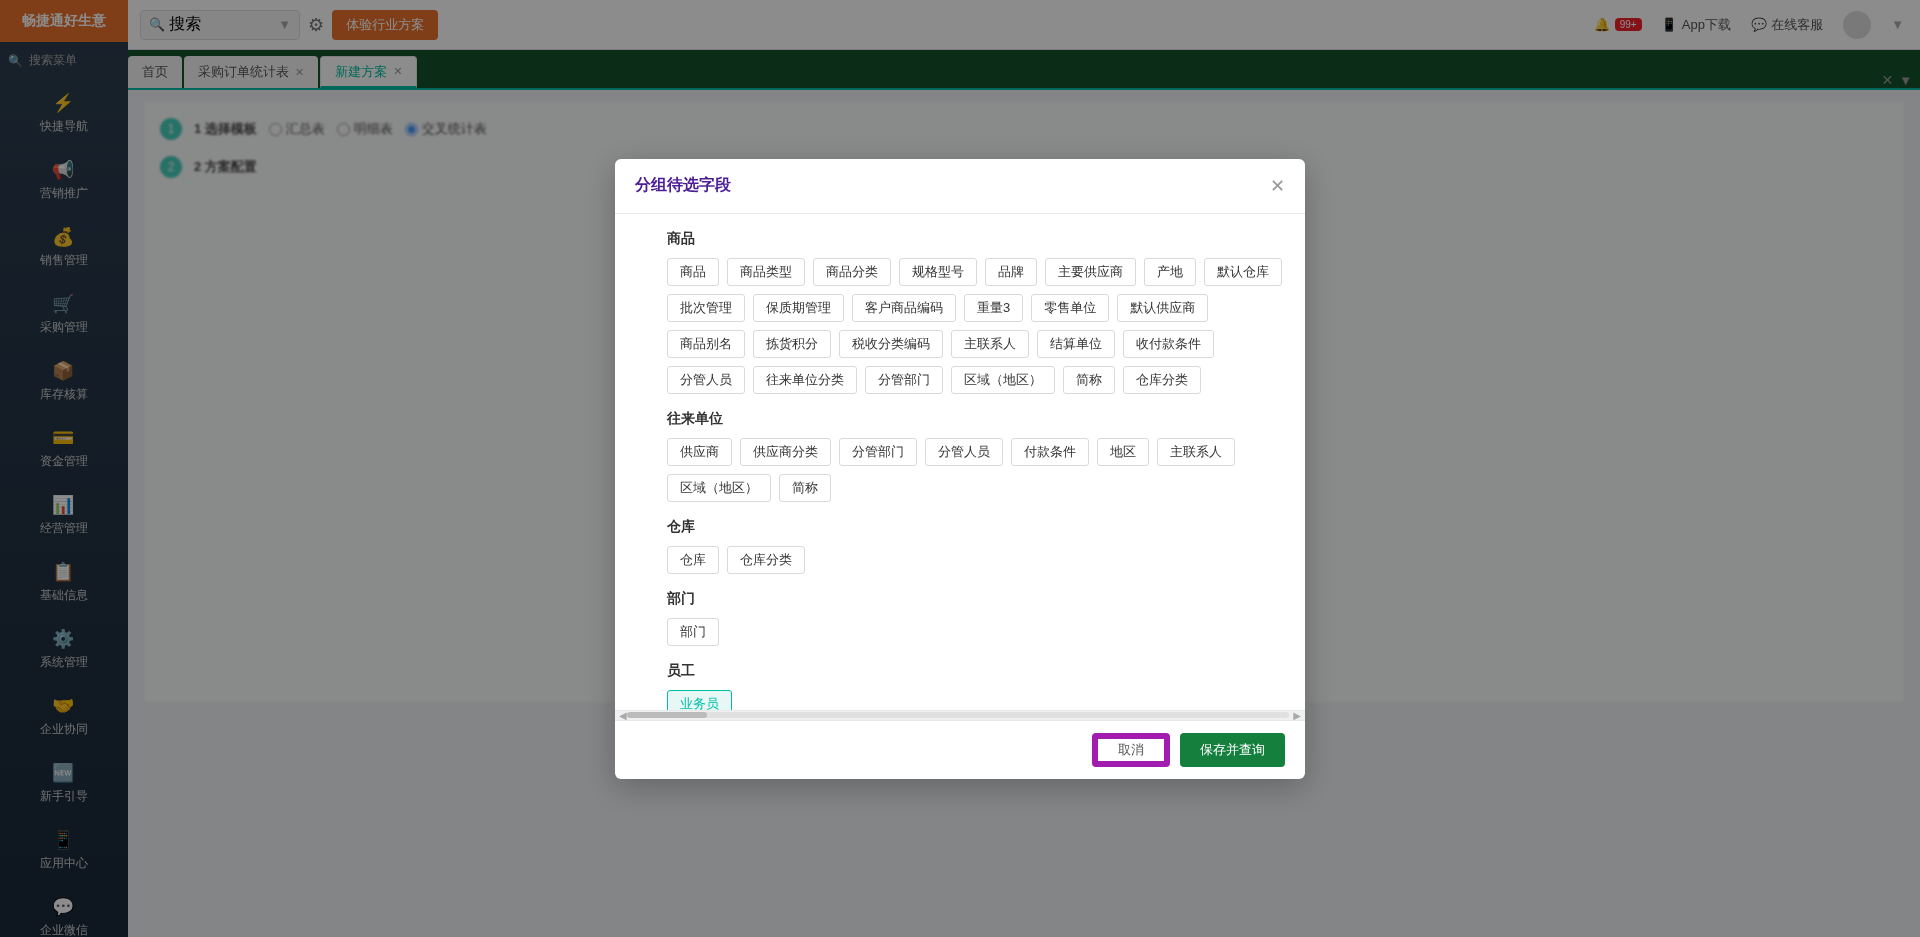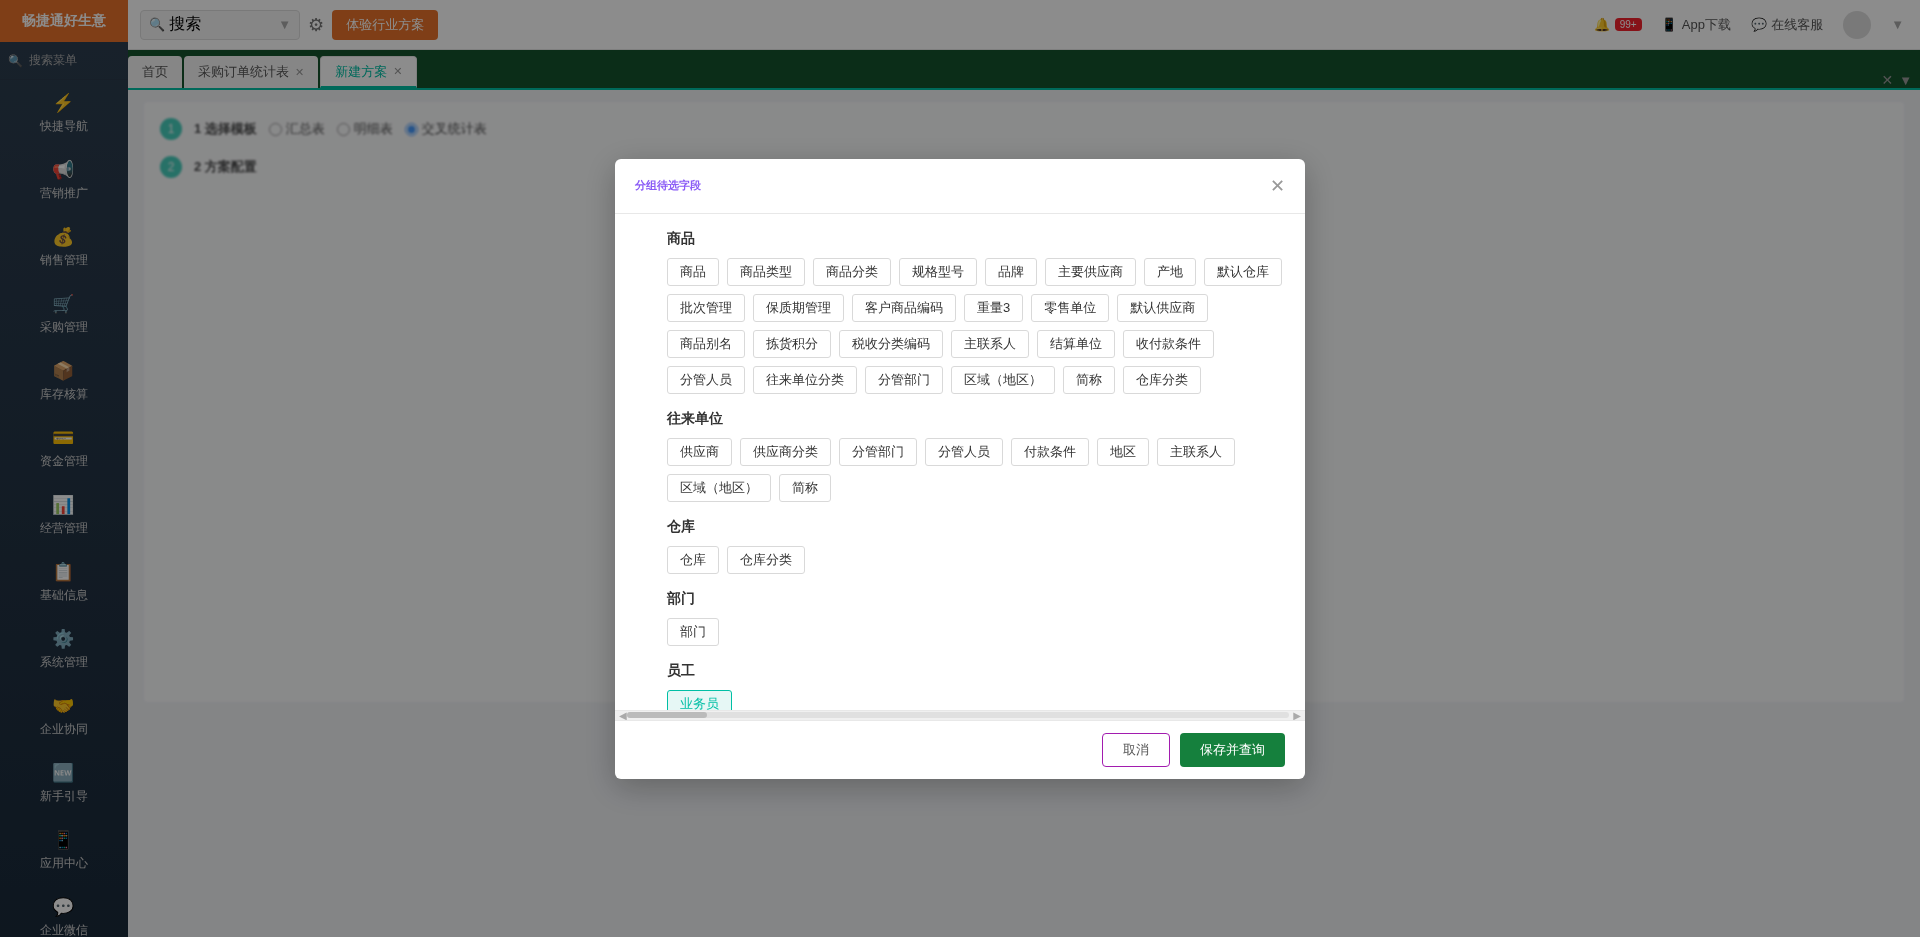--- a/index.html
+++ b/index.html
@@ -85,21 +85,21 @@
     
     .modal {
       position: fixed; left: 50%; top: 50%; transform: translate(-50%, -50%);
       width: 690px; max-height: 620px; background: #fff; border-radius: 6px;
       z-index: 200; display: flex; flex-direction: column;
       box-shadow: 0 8px 32px rgba(0,0,0,0.25);
     }
     .modal-header {
       padding: 16px 20px; border-bottom: 1px solid #e8e8e8; display: flex; align-items: center; justify-content: space-between;
     }
-    .modal-title { font-size: 11px; font-weight: 600; color: #8b5cf6; }
+    .modal-title { font-size: 16px; font-weight: 600; color: #4c1d95; }
     .modal-close { font-size: 18px; color: #999; cursor: pointer; background: none; border: none; }
     .modal-body { flex: 1; overflow-y: auto; padding: 16px 20px; margin-left: 32px; }
 
     
     .modal-body::-webkit-scrollbar { width: 6px; }
     .modal-body::-webkit-scrollbar-track { background: #f0f0f0; }
     .modal-body::-webkit-scrollbar-thumb { background: #ccc; border-radius: 3px; }
 
     
     .field-section { margin-bottom: 16px; }
@@ -110,21 +110,21 @@
       font-size: 13px; color: #333; background: #fff; cursor: pointer;
       transition: border-color 0.2s, color 0.2s;
     }
     .field-tag.selected { border-color: #00bfa5; color: #00bfa5; background: #e6f7f5; }
 
     
     .modal-footer {
       padding: 12px 20px; border-top: 1px solid #e8e8e8; display: flex; justify-content: flex-end; gap: 10px;
     }
     .btn-cancel {
-      height: 34px; padding: 0 20px; border: 1px solid #a21caf; background: #fff;
+      height: 34px; padding: 0 20px; border: 6px solid #a21caf; background: #fff;
       border-radius: 4px; cursor: pointer; font-size: 13px; color: #555;
     }
     .btn-confirm {
       height: 34px; padding: 0 20px; background: #15803d; color: white;
       border: none; border-radius: 4px; cursor: pointer; font-size: 13px;
     }
 
     
     .modal-hscroll {
       height: 10px; background: #f0f0f0; display: flex; align-items: center; padding: 0 4px;

